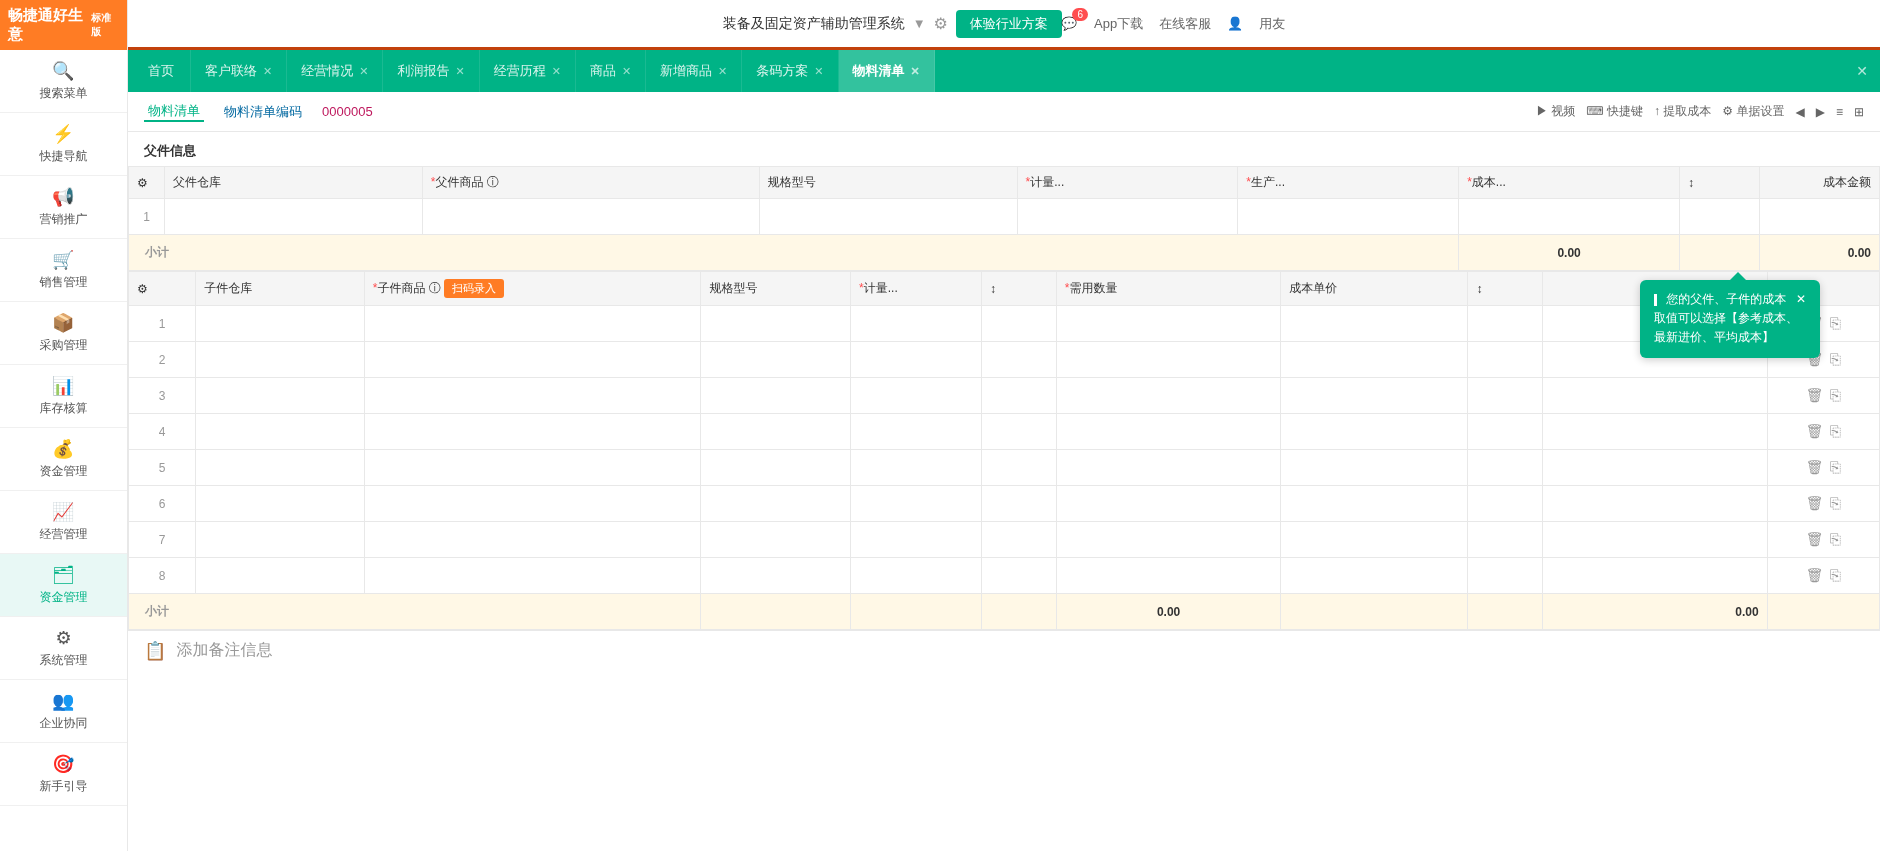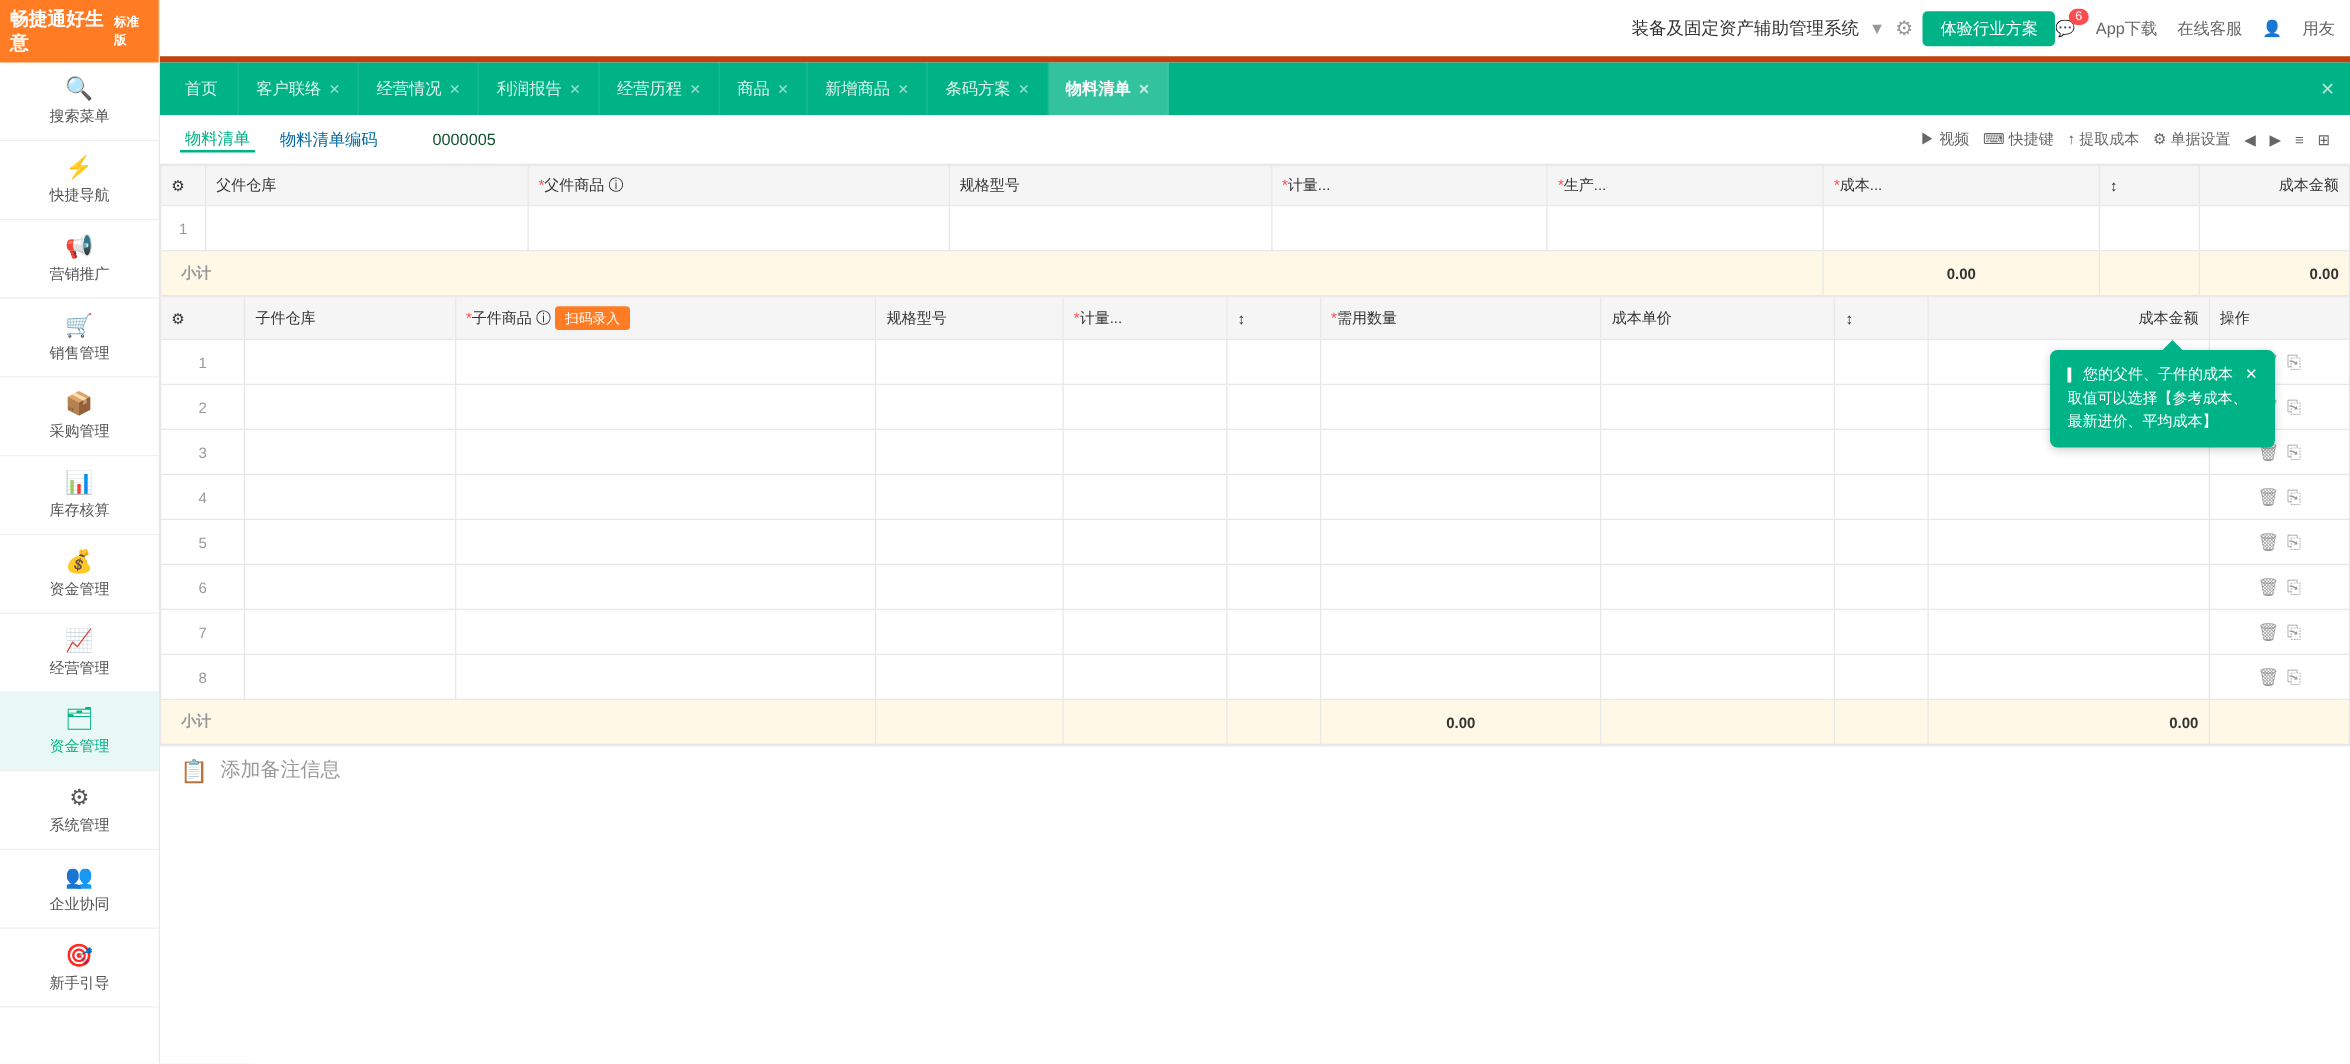--- a/index.html
+++ b/index.html
@@ -47,25 +47,25 @@
       flex: 1;
       display: flex;
       flex-direction: column;
       overflow: hidden;
     }
 
     
     .top-header {
       height: 50px;
       background: #fff;
-      border-bottom: 5px solid #c2410c;
+      border-bottom: 3px solid #c2410c;
       display: flex;
       align-items: center;
       padding: 4px 12px;
-      justify-content: flex-end;
+      justify-content: center;
     }
     .header-left { display: flex; align-items: center; gap: 8px; }
     .header-title { font-size: 14px; color: #333; }
     .header-dropdown { color: #999; }
     .header-gear { color: #999; font-size: 16px; cursor: pointer; }
     .trial-btn {
       background: #00b386;
       color: white;
       border: none;
       padding: 5px 14px;
@@ -107,21 +107,21 @@
       background: #fff;
       border-bottom: 1px solid #e8e8e8;
       display: flex;
       align-items: center;
       padding: 0 16px;
       justify-content: space-between;
     }
     .sub-header-left { display: flex; align-items: center; gap: 16px; }
     .sub-header-tab { font-size: 13px; color: #0369a1; cursor: pointer; padding: 0 4px; }
     .sub-header-tab.active { color: #00b386; border-bottom: 2px solid #00b386; }
-    .sub-header-code { font-size: 13px; color: #14532d; margin-left: 24px; }
+    .sub-header-code { font-size: 13px; color: #be185d; }
     .sub-header-right { display: flex; align-items: center; gap: 11px; color: #666; font-size: 12px; }
     .sub-header-right span { cursor: pointer; display: flex; align-items: center; gap: 2px; }
 
     
     .content {
       flex: 1;
       overflow-y: auto;
       background: #fff;
       padding: 0;
       position: relative;
@@ -380,20 +380,21 @@
   </div>
 
   <div class="content">
 
     <div class="tooltip-box">
       <span class="tooltip-close">✕</span>
       <span class="tooltip-indicator"></span>
       <span>您的父件、子件的成本取值可以选择【参考成本、最新进价、平均成本】</span>
     </div>
 
+    <div class="section-title">父件信息</div>
     <table class="data-table">
       <thead>
         <tr>
           <th class="settings-col">⚙</th>
           <th>父件仓库</th>
           <th><span class="required">*</span>父件商品 ⓘ</th>
           <th>规格型号</th>
           <th><span class="required">*</span>计量...</th>
           <th><span class="required">*</span>生产...</th>
           <th><span class="required">*</span>成本...</th>

